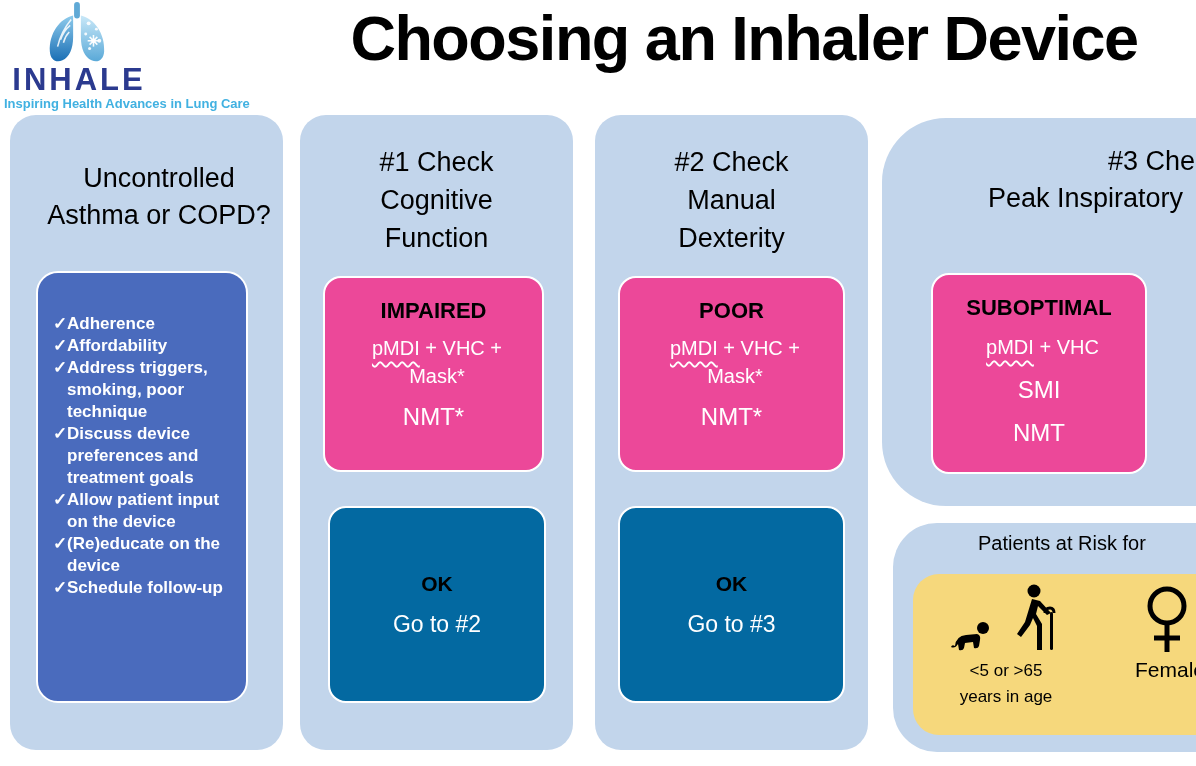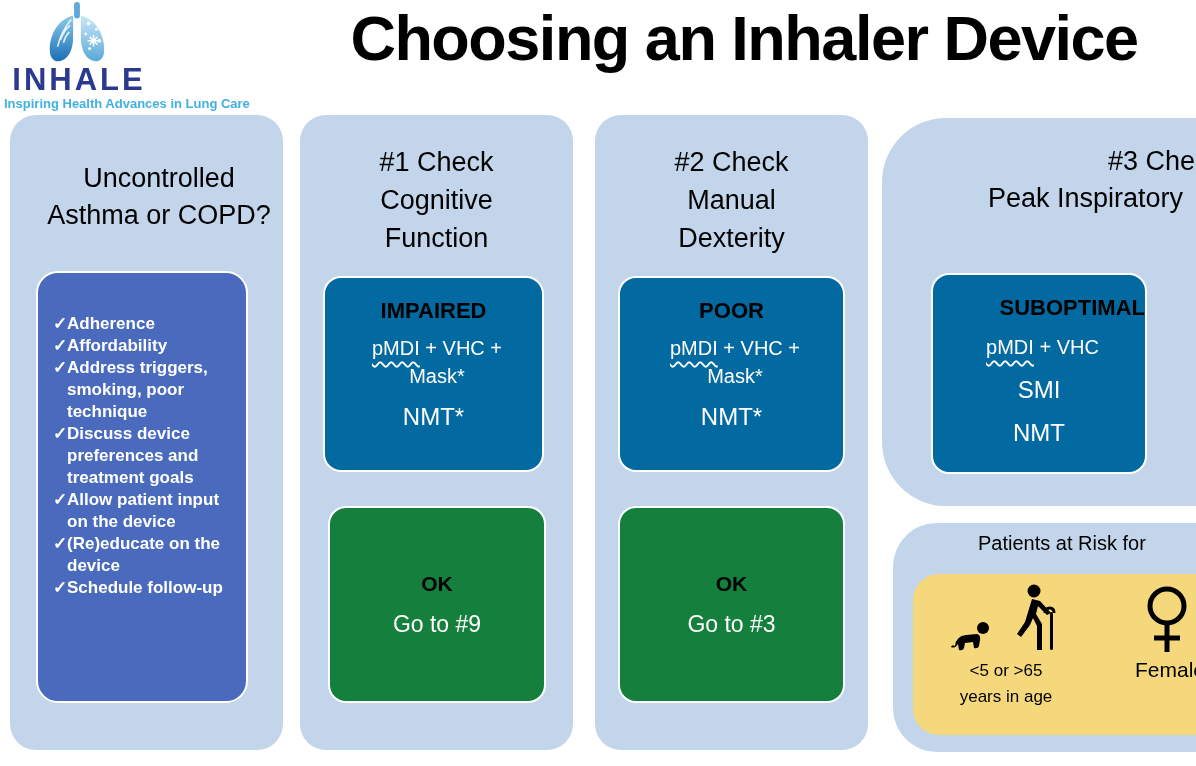--- a/index.html
+++ b/index.html
@@ -29,35 +29,35 @@
   .c4h1{left:226px;top:28px;}
   .c4h2{left:106px;top:65px;}
   
   .bluebox{position:absolute;left:26px;top:156px;width:212px;height:432px;
     background:#4a6bbd;border:2px solid #fff;border-radius:22px;box-sizing:border-box;
     padding:40px 6px 0 15px;}
   .chk-list{margin:0;padding:0;list-style:none;}
   .chk-item{display:flex;color:#fff;font-weight:bold;font-size:17px;line-height:22px;}
   .tick{width:14px;flex:none;}
   
-  .badbox{position:absolute;background:#0369a1;border:2.5px solid #fff;border-radius:18px;
+  .badbox{position:absolute;background:#ec4899;border:2.5px solid #fff;border-radius:18px;
     box-sizing:border-box;text-align:center;color:#fff;}
   #col2 .badbox{left:23px;top:161px;width:221px;height:196px;}
   #col3 .badbox{left:23px;top:161px;width:227px;height:196px;}
   #col4 .badbox{left:49px;top:155px;width:216px;height:201px;}
   .status{color:#000;font-weight:bold;font-size:22px;margin-top:20px;}
   .dev{font-size:20px;line-height:28px;margin-top:10px;padding:0 18px;margin-left:7px;}
   .alt{font-size:24px;margin-top:13px;}
-  #col4 .status{text-align:right;}
+  #col4 .status{}
   #col4 .dev{margin-top:12px;}
   #col4 .alt{margin-top:15px;}
   .sq{text-decoration:underline;text-decoration-style:wavy;
     text-decoration-color:#ffffff;text-decoration-thickness:1.5px;text-underline-offset:6px;}
   
-  .okbox{position:absolute;background:#15803d;border:2px solid #fff;border-radius:18px;
+  .okbox{position:absolute;background:#0369a1;border:2px solid #fff;border-radius:18px;
     box-sizing:border-box;display:flex;flex-direction:column;align-items:center;
     justify-content:center;gap:15px;}
   #col2 .okbox{left:28px;top:391px;width:218px;height:197px;}
   #col3 .okbox{left:23px;top:391px;width:227px;height:197px;}
   .ok-status{color:#000;font-weight:bold;font-size:21px;}
   .ok-action{color:#fff;font-size:23px;}
   
   #risk{position:absolute;left:893px;top:523px;width:330px;height:229px;
     background:#c2d5eb;border-radius:44px 0 0 44px;}
   .risk-hdr{position:absolute;left:85px;top:9px;font-size:20px;color:#000;white-space:nowrap;}
@@ -154,21 +154,21 @@
     <div>Cognitive</div>
     <div>Function</div>
   </div>
   <div class="badbox">
     <div class="status">IMPAIRED</div>
     <div class="dev"><span class="sq">pMDI</span><span> + VHC + Mask*</span></div>
     <div class="alt">NMT*</div>
   </div>
   <div class="okbox">
     <div class="ok-status">OK</div>
-    <div class="ok-action">Go to #9</div>
+    <div class="ok-action">Go to #2</div>
   </div>
 </div>
 
 <div class="col" id="col3">
   <div class="hdr">
     <div>#2 Check</div>
     <div>Manual</div>
     <div>Dexterity</div>
   </div>
   <div class="badbox">

